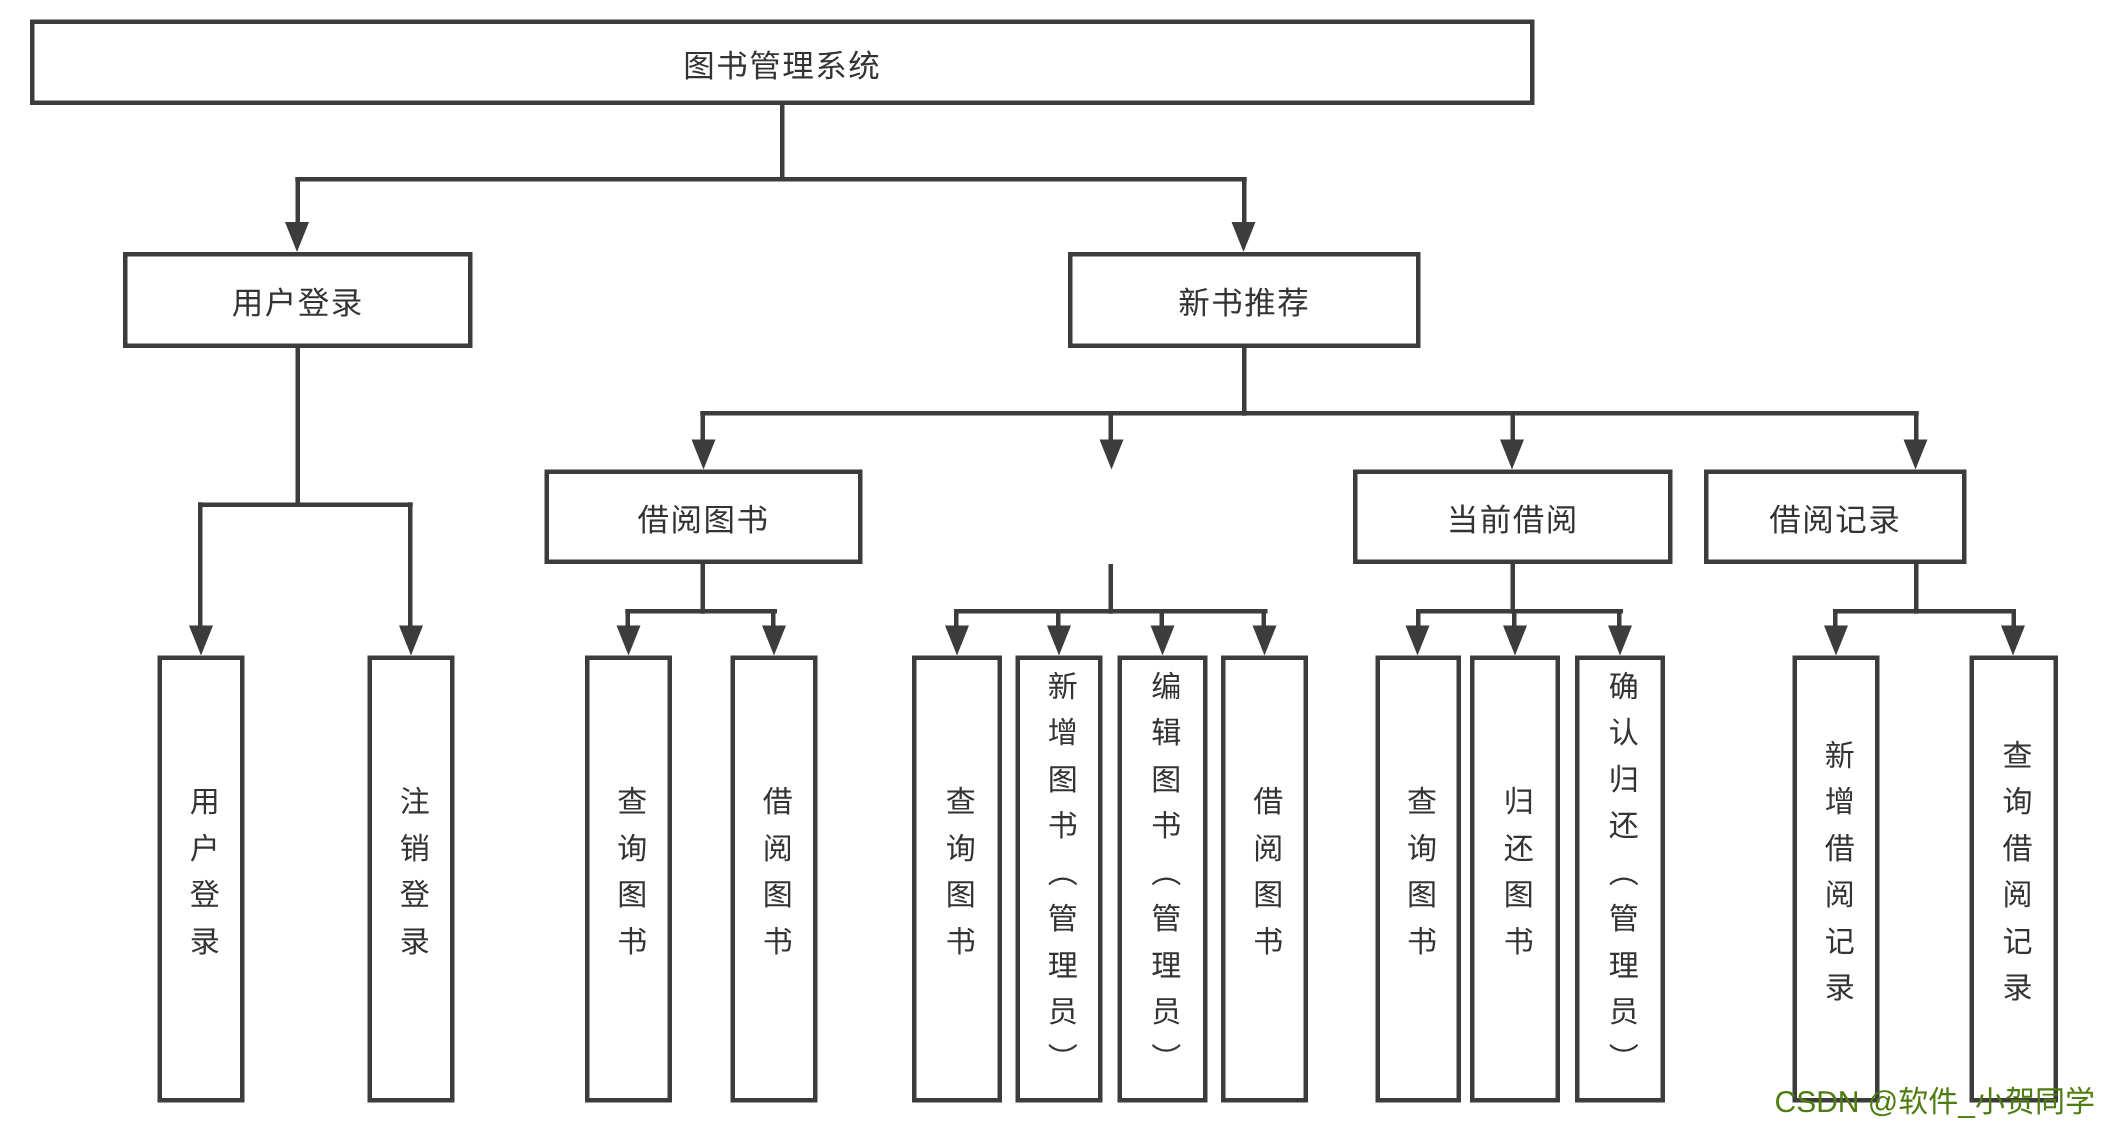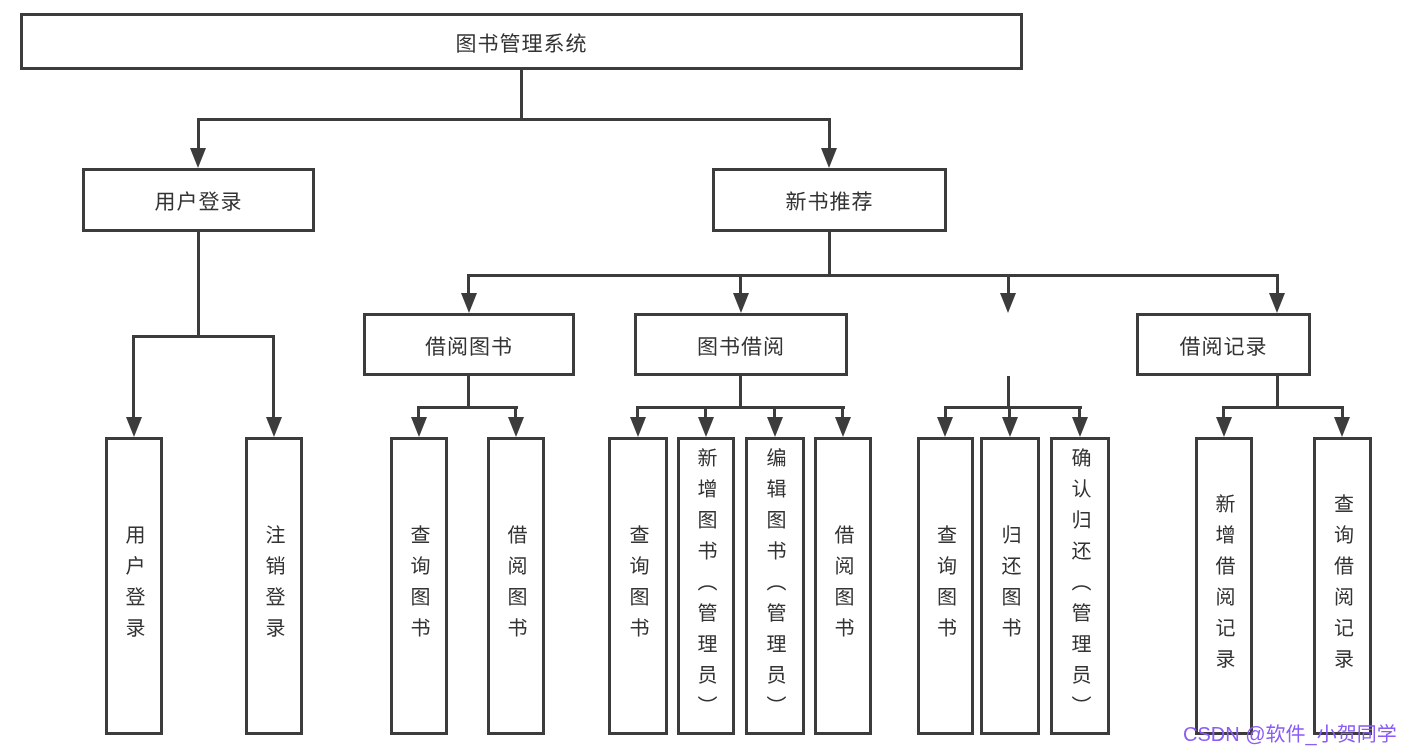--- a/index.html
+++ b/index.html
@@ -23,21 +23,21 @@
   }
   .hl{position:absolute;background:#3c3c3c;height:3px;z-index:1;}
   .vl{position:absolute;background:#3c3c3c;width:3px;z-index:1;}
   .arr{
     position:absolute;width:0;height:0;z-index:1;
     border-left:8px solid transparent;border-right:8px solid transparent;
     border-top:20px solid #3c3c3c;
   }
   .wm{
     position:absolute;left:1183px;top:718px;z-index:5;
-    color:#8b5cf6;font-size:20px;white-space:nowrap;
+    color:#4d7c0f;font-size:20px;white-space:nowrap;
   }
 </style>
 </head>
 <body>
 
 <div id="canvas">
 
   <div class="box" style="left:20px;top:13px;width:1003px;height:57px">
     <span>图书管理系统</span>
   </div>
@@ -70,22 +70,22 @@
   <div class="vl" style="left:1007px;top:274px;height:22px"></div>
   <div class="vl" style="left:1276px;top:274px;height:22px"></div>
   <div class="arr" style="left:461px;top:293px"></div>
   <div class="arr" style="left:733px;top:293px"></div>
   <div class="arr" style="left:1000px;top:293px"></div>
   <div class="arr" style="left:1269px;top:293px"></div>
 
   <div class="box" style="left:363px;top:313px;width:212px;height:63px">
     <span>借阅图书</span>
   </div>
-  <div class="box" style="left:634px;top:313px;width:214px;height:63px">
-    <span>图书借阅</span>
+  <div class="box" style="left:902px;top:313px;width:213px;height:63px">
+    <span>当前借阅</span>
   </div>
   <div class="box" style="left:1136px;top:313px;width:175px;height:63px">
     <span>借阅记录</span>
   </div>
 
   <div class="vl" style="left:467px;top:376px;height:33px"></div>
   <div class="hl" style="left:417px;top:406px;width:101px"></div>
   <div class="vl" style="left:417px;top:406px;height:14px"></div>
   <div class="vl" style="left:514px;top:406px;height:14px"></div>
   <div class="arr" style="left:411px;top:417px"></div>

